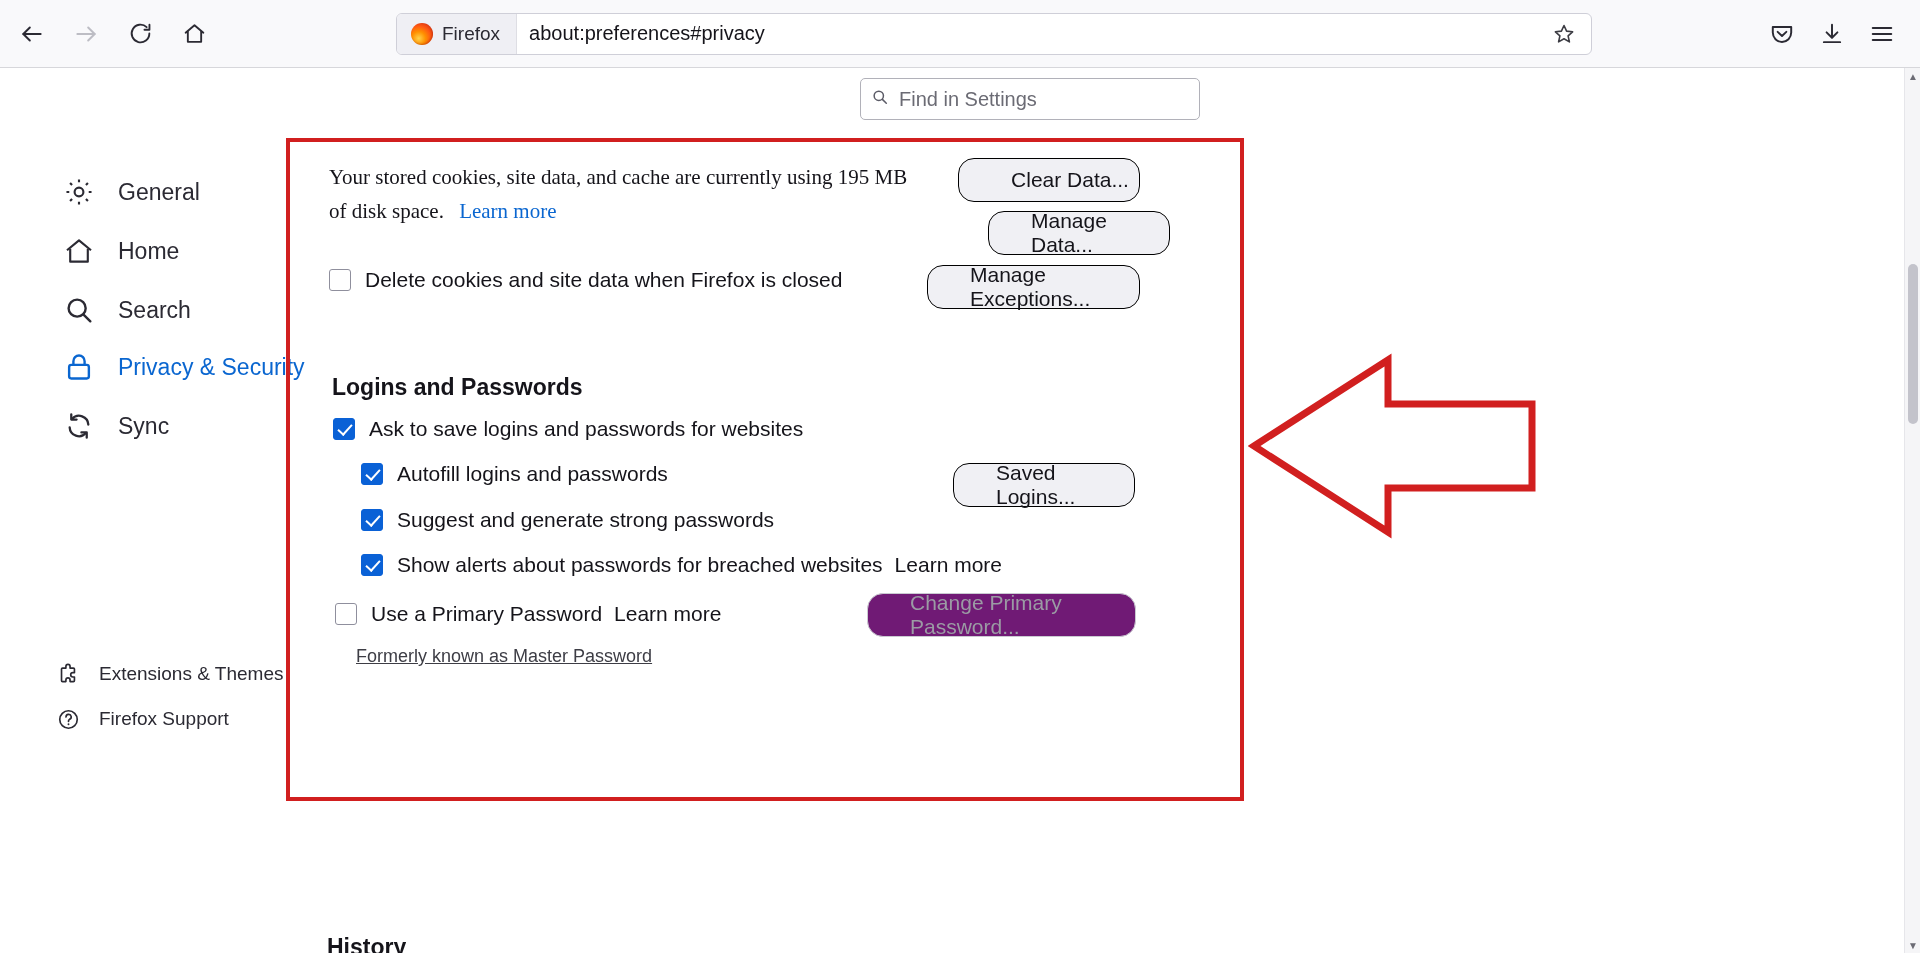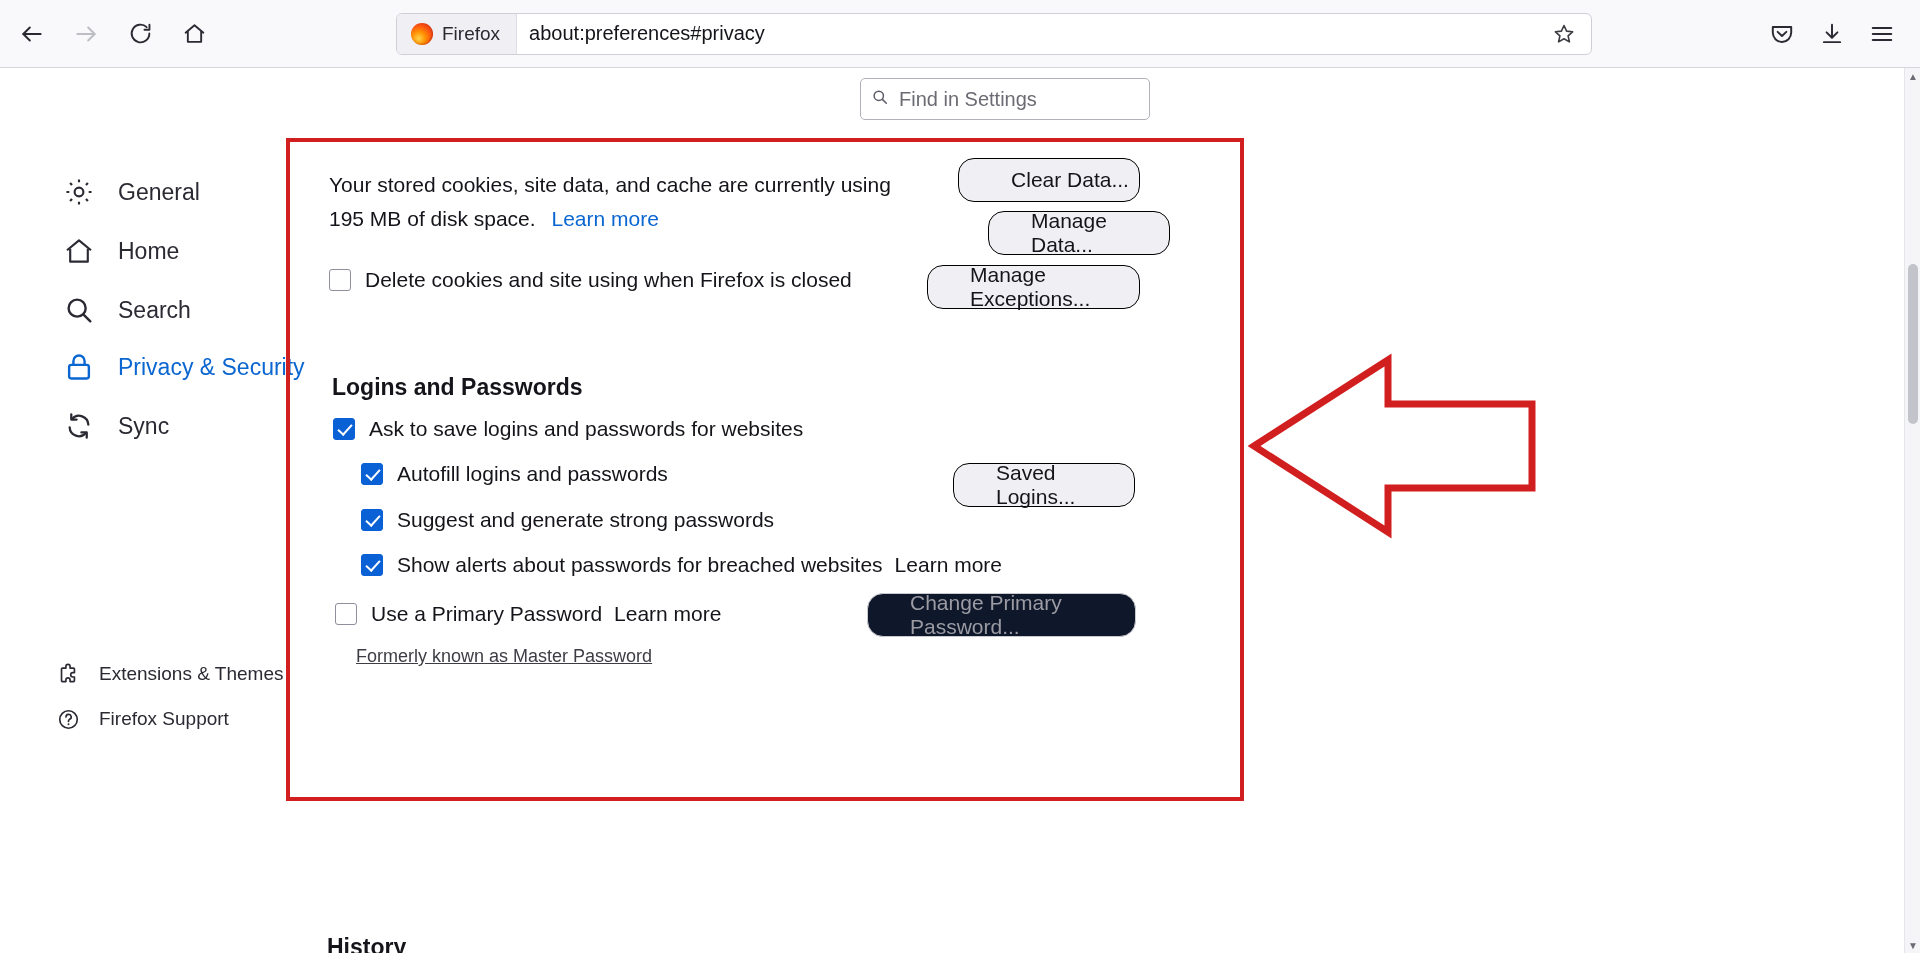--- a/index.html
+++ b/index.html
@@ -105,46 +105,47 @@
 
   
   .settings {
     position: absolute;
     left: 340px; top: 0;
     width: 1220px; height: 885px;
   }
   .find-wrap {
     position: absolute;
     left: 520px; top: 10px;
-    width: 290px; height: 42px;
+    width: 340px; height: 42px;
   }
   .find-box {
     width: 100%; height: 100%;
     border: 1px solid #b1b1b9;
     border-radius: 5px;
     background: #fff;
     display: flex; align-items: center;
     padding-left: 10px; gap: 8px;
   }
   .find-box input {
     border: 0; outline: 0;
     font-size: 20px;
     color: #5b5b66;
     font-family: "Liberation Sans", sans-serif;
     width: 230px; background: transparent;
   }
   .find-box input::placeholder { color: #6b6b74; }
 
   .para {
     position: absolute;
-    left: -11px; top: 100px;
+    left: -11px; top: 92px;
     width: 600px;
     font-size: 21px;
     color: #15141a;
     line-height: 34px;
+    font-family: Liberation Serif, serif;
   }
   .lnk { color: #0a66d0; }
 
   .cbrow { position: absolute; display: flex; align-items: flex-start; gap: 14px; }
   .cb {
     width: 22px; height: 22px;
     border: 1.6px solid #8f8f9d;
     border-radius: 3px;
     background: #fff;
     flex: none;
@@ -179,21 +180,21 @@
     position: absolute;
     background: #f0f0f4;
     border: 1px solid #000000;
     border-radius: 16px;
     font-size: 21px;
     color: #15141a;
     display: flex; align-items: center; justify-content: center;
     font-family: "Liberation Sans", sans-serif;
     padding-left: 42px;
   }
-  .btn.disabled { color: #9b9ba4; background: #0f172a; border-color: #cacad1; align-items: center; }
+  .btn.disabled { color: #9b9ba4; background: #701a75; border-color: #cacad1; align-items: center; }
 
   
   .redbox {
     position: absolute;
     left: 286px; top: 70px;
     width: 958px; height: 663px;
     border: 4px solid #d11f1f;
     pointer-events: none;
   }
   .arrow { position: absolute; left: 1248px; top: 278px; }
@@ -384,21 +385,21 @@
       </div>
     </div>
 
     <div class="para">
       <span>Your stored cookies, site data, and cache are currently using 195 MB of disk space.</span>
       <span class="lnk" style="margin-left:10px">Learn more</span>
     </div>
 
     <div class="cbrow" style="left:-11px; top:198px">
       <span class="cb"></span>
-      <span class="cblabel">Delete cookies and site using when Firefox is closed</span>
+      <span class="cblabel">Delete cookies and site data when Firefox is closed</span>
     </div>
 
     <div class="btn" style="left:618px; top:90px; width:182px; height:44px">
       <span>Clear Data...</span>
     </div>
     <div class="btn" style="left:648px; top:143px; width:182px; height:44px">
       <span>Manage Data...</span>
     </div>
     <div class="btn" style="left:587px; top:197px; width:213px; height:44px">
       <span>Manage Exceptions...</span>

